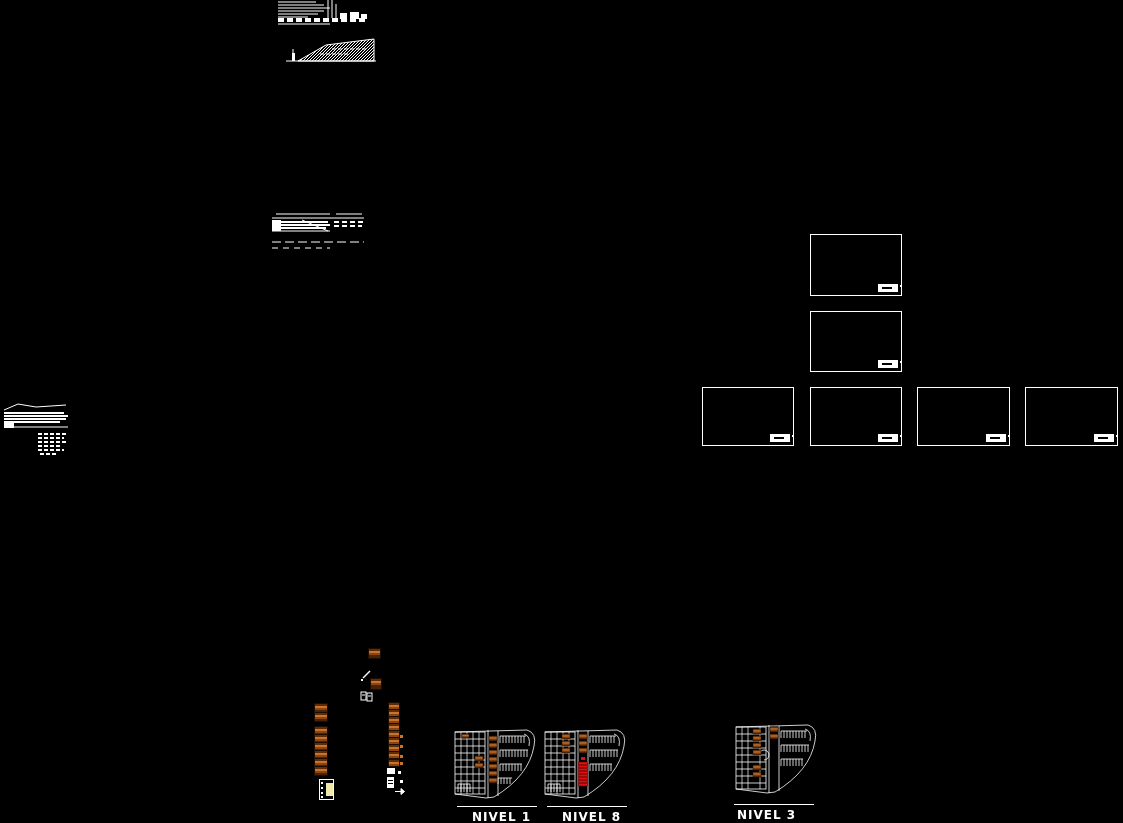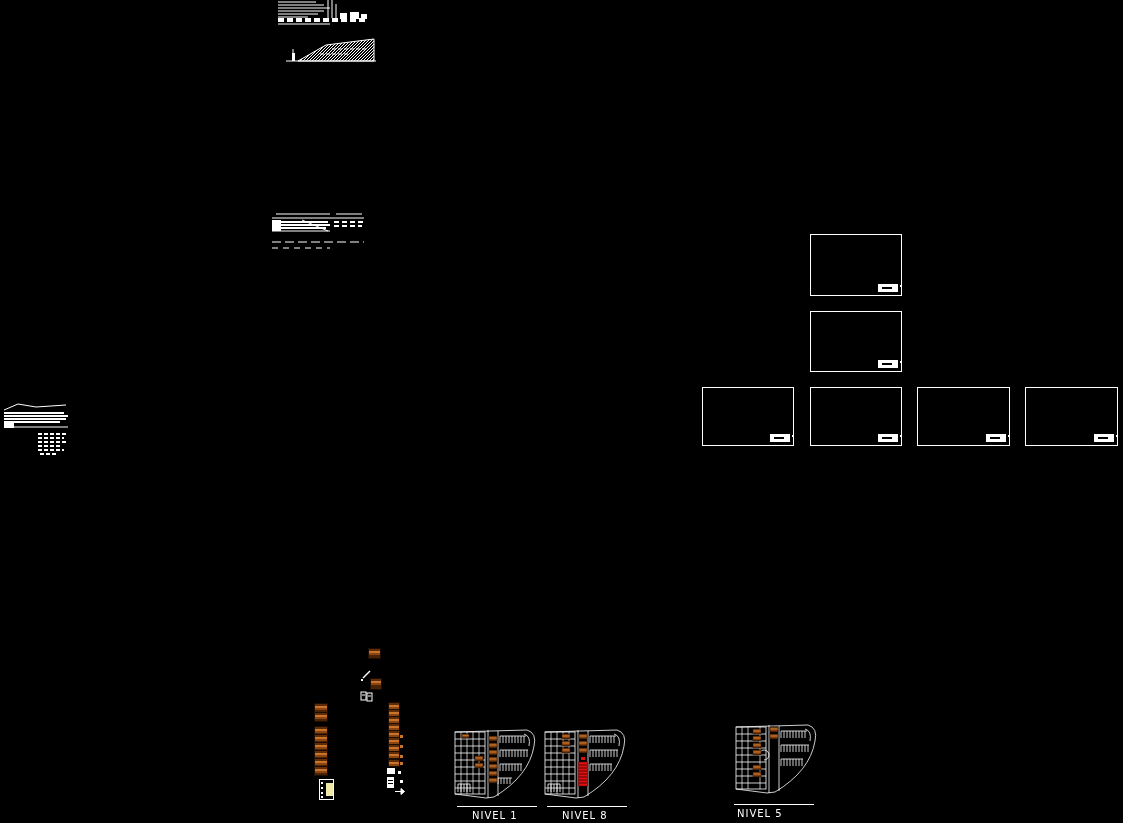--- a/index.html
+++ b/index.html
@@ -11,21 +11,21 @@
   .stamp{position:absolute;right:3px;bottom:3px;width:20px;height:8px;background:#fff;}
   .stamp-dash{position:absolute;left:4px;top:3px;width:10px;height:2px;background:#000;}
   .stamp-dot{position:absolute;right:-4px;bottom:5px;width:2px;height:2px;background:#fff;}
   .fblock{position:absolute;width:12px;height:8px;
           background:linear-gradient(180deg,#5e2c08 0 2px,#c8742a 2px 4px,#8a4512 4px 6px,#4a2206 6px 8px);
           outline:1px solid #1c0d02;}
   .fblock.sm{width:10px;height:6px;}
   .odot{position:absolute;width:3px;height:3px;background:#c8742a;}
   .wdot{position:absolute;background:#fff;}
   .plan-line{position:absolute;height:1px;background:#fff;}
-  .plan-label{position:absolute;color:#fff;font-size:10px;font-weight:normal;letter-spacing:1px;
+  .plan-label{position:absolute;color:#fff;font-size:12px;font-weight:bold;letter-spacing:1px;
               font-family:"DejaVu Sans", sans-serif;white-space:nowrap;}
   .ybox{position:absolute;width:15px;height:21px;border:1px solid #fff;box-sizing:border-box;background:#000;}
   .yfill{position:absolute;left:6px;top:3px;width:7px;height:13px;background:#efe9a9;}
   .ytick{position:absolute;left:1px;width:2px;height:2px;background:#fff;}
 </style>
 </head>
 <body>
 
 <div class="canvas">
 
@@ -302,15 +302,15 @@
         <rect x="20" y="22" width="8" height="5"></rect>
           <rect x="20" y="29" width="8" height="5"></rect>
         <rect x="37" y="6" width="8" height="5"></rect>
           <rect x="37" y="13" width="8" height="5"></rect>
         <rect x="20" y="44" width="8" height="5"></rect>
           <rect x="20" y="51" width="8" height="5"></rect>
       </g>
     </svg>
   </div>
   <div class="plan-line" style="left:734px;top:804px;width:80px;"></div>
-  <div class="plan-label" style="left:737px;top:808px;">NIVEL 5</div>
+  <div class="plan-label" style="left:737px;top:808px;">NIVEL 3</div>
 
 </div>
 
 </body></html>

